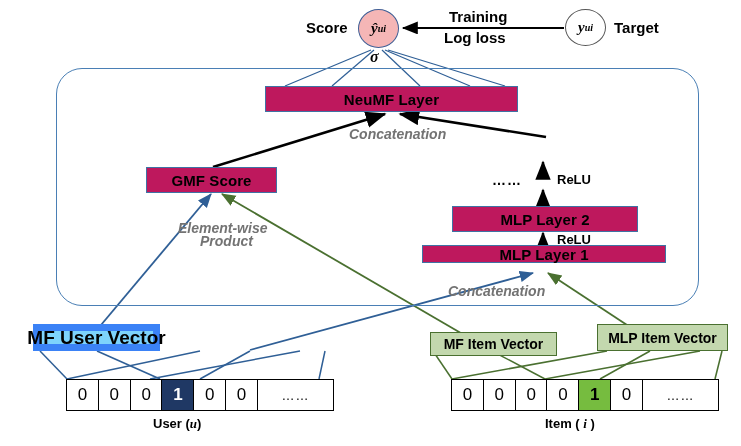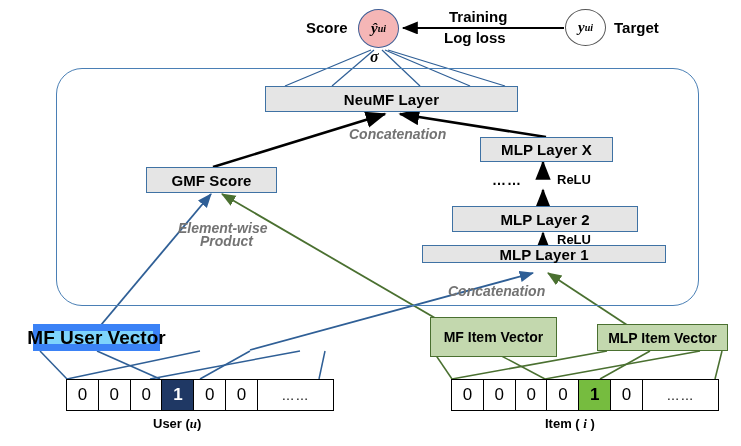--- a/index.html
+++ b/index.html
@@ -30,21 +30,21 @@
     box-sizing: border-box;
     display: flex;
     align-items: center;
     justify-content: center;
     font-weight: bold;
     color: #000000;
     white-space: nowrap;
   }
   
   .layer-box {
-    background: #e5e5e5;
+    background: #be185d;
     border: 1px solid #3f72a4;
     font-size: 15px;
     letter-spacing: 0.1px;
   }
   
   .vec-user {
     background: #7dd3fc;
     border: 7px solid #3b82f6;
     font-size: 19px;
   }
@@ -261,41 +261,40 @@
     <span>y</span>
       <sub style="font-size:10px;">ui</sub>
   </div>
 
   <div class="plain-label" style="left:614px; top:19px; font-size:15px;">Target</div>
 
   <div class="node layer-box" style="left:265px; top:86px; width:253px; height:26px;">NeuMF Layer</div>
 
   <div class="node layer-box" style="left:146px; top:167px; width:131px; height:26px;">GMF Score</div>
 
-  <div class="node layer-box" style="left:480px; top:137px; width:133px; height:25px;">MLP Layer X</div>
 
   <div class="node layer-box" style="left:452px; top:206px; width:186px; height:26px;">MLP Layer 2</div>
 
   <div class="node layer-box" style="left:422px; top:245px; width:244px; height:18px;">MLP Layer 1</div>
 
   <div class="edge-label" style="left:349px; top:126px; font-size:14px;">Concatenation</div>
 
   <div class="edge-label" style="left:448px; top:283px; font-size:14px;">Concatenation</div>
 
   <div class="edge-label" style="left:178px; top:212px; font-size:14px;margin-top:8px;">Element-wise</div>
   <div class="edge-label" style="left:200px; top:233px; font-size:14px;">Product</div>
 
   <div class="dots" style="left:492px; top:172px;">……</div>
   <div class="relu" style="left:557px; top:172px;">ReLU</div>
   <div class="relu" style="left:557px; top:232px;">ReLU</div>
 
   <div class="node vec-user" style="left:33px; top:324px; width:127px; height:27px;">MF User Vector</div>
 
 
-  <div class="node vec-item" style="left:430px; top:317px; width:127px; height:40px;">MF Item Vector</div>
+  <div class="node vec-item" style="left:430px; top:332px; width:127px; height:24px;">MF Item Vector</div>
 
   <div class="node vec-item" style="left:597px; top:324px; width:131px; height:27px;">MLP Item Vector</div>
 
   <div class="onehot" style="left:66px; top:379px;">
       <div class="cell">0</div>
       <div class="cell">0</div>
       <div class="cell">0</div>
       <div class="cell hot-user">1</div>
       <div class="cell">0</div>
       <div class="cell">0</div>

